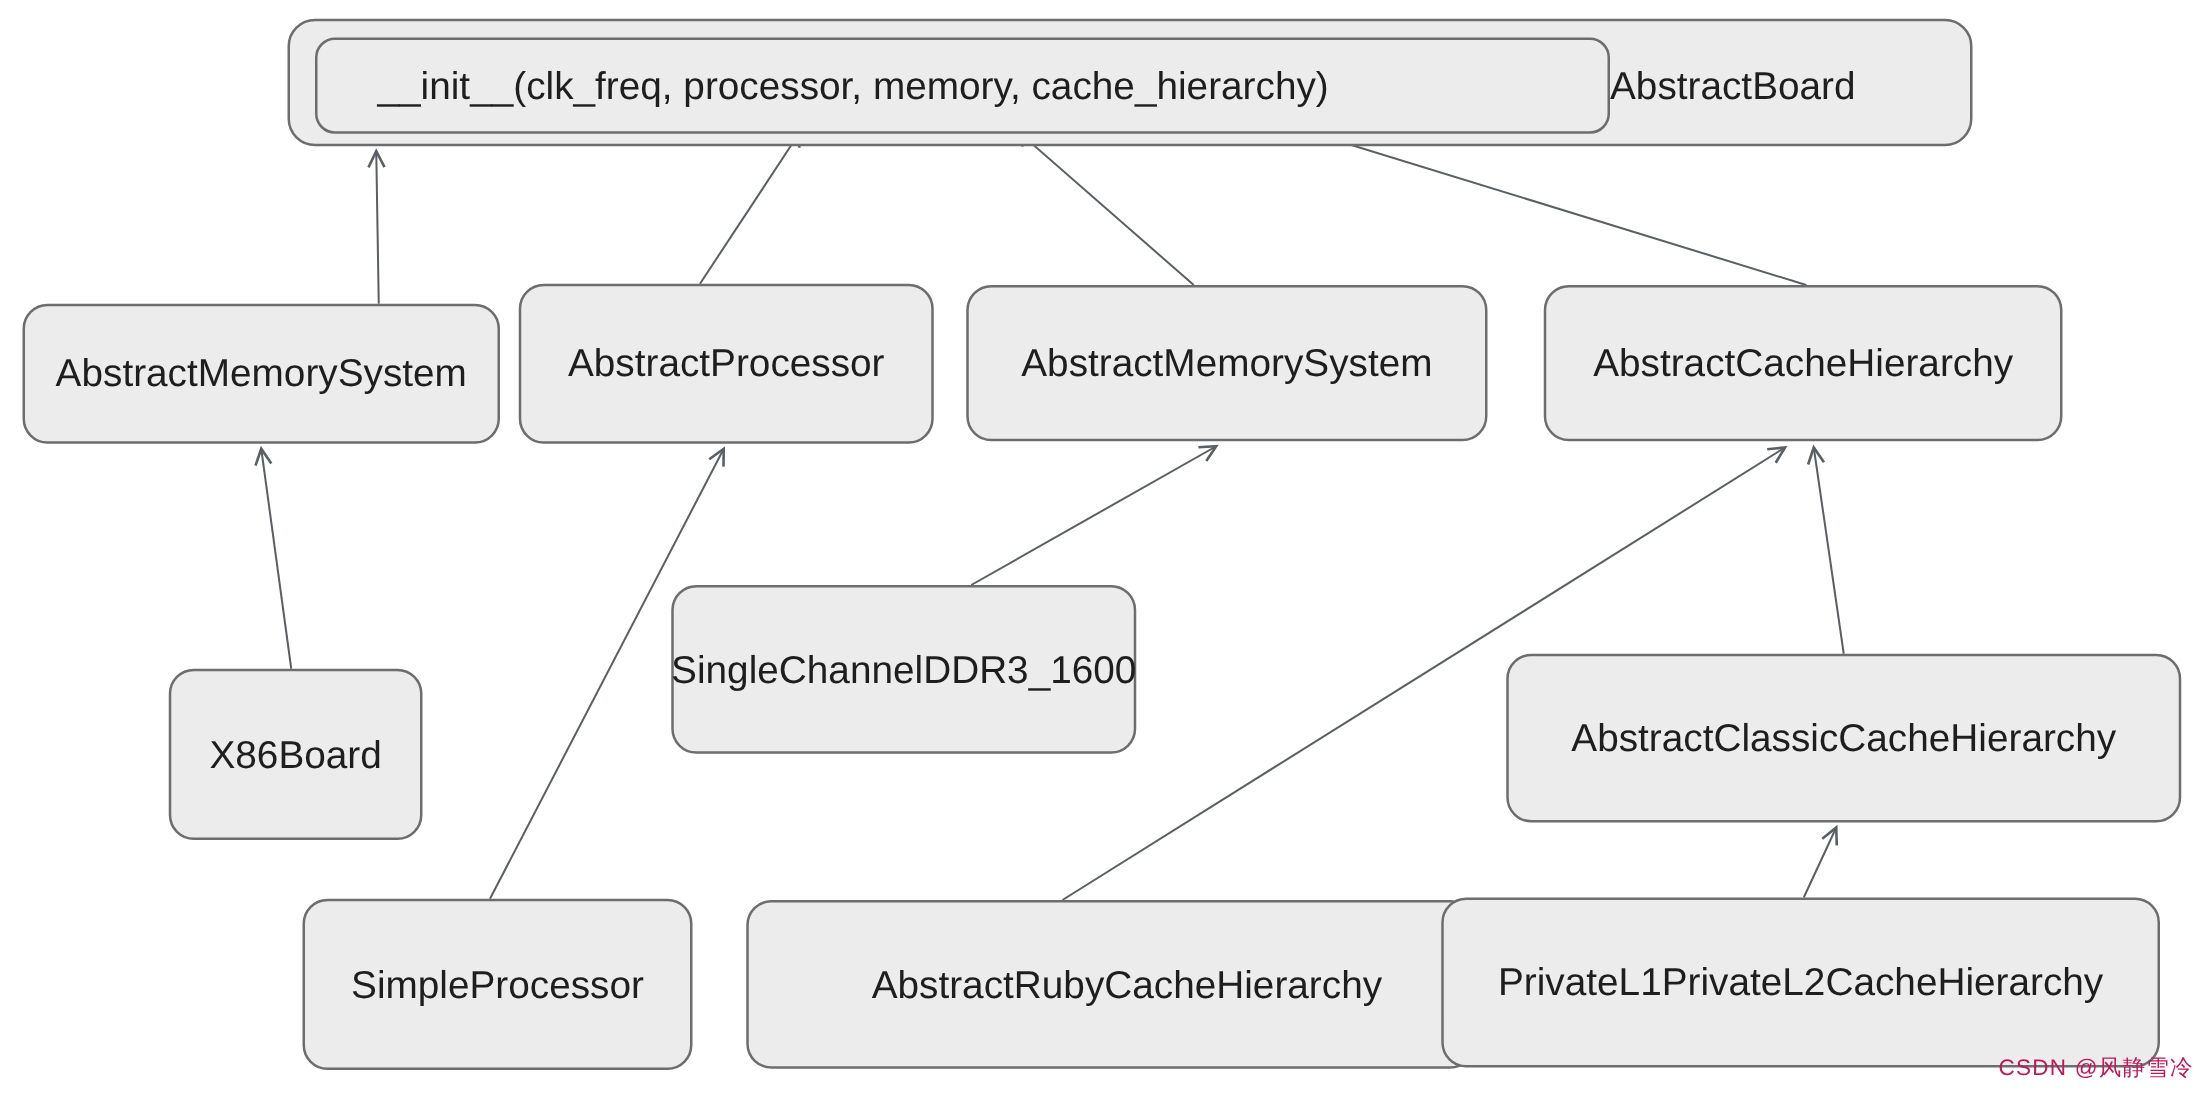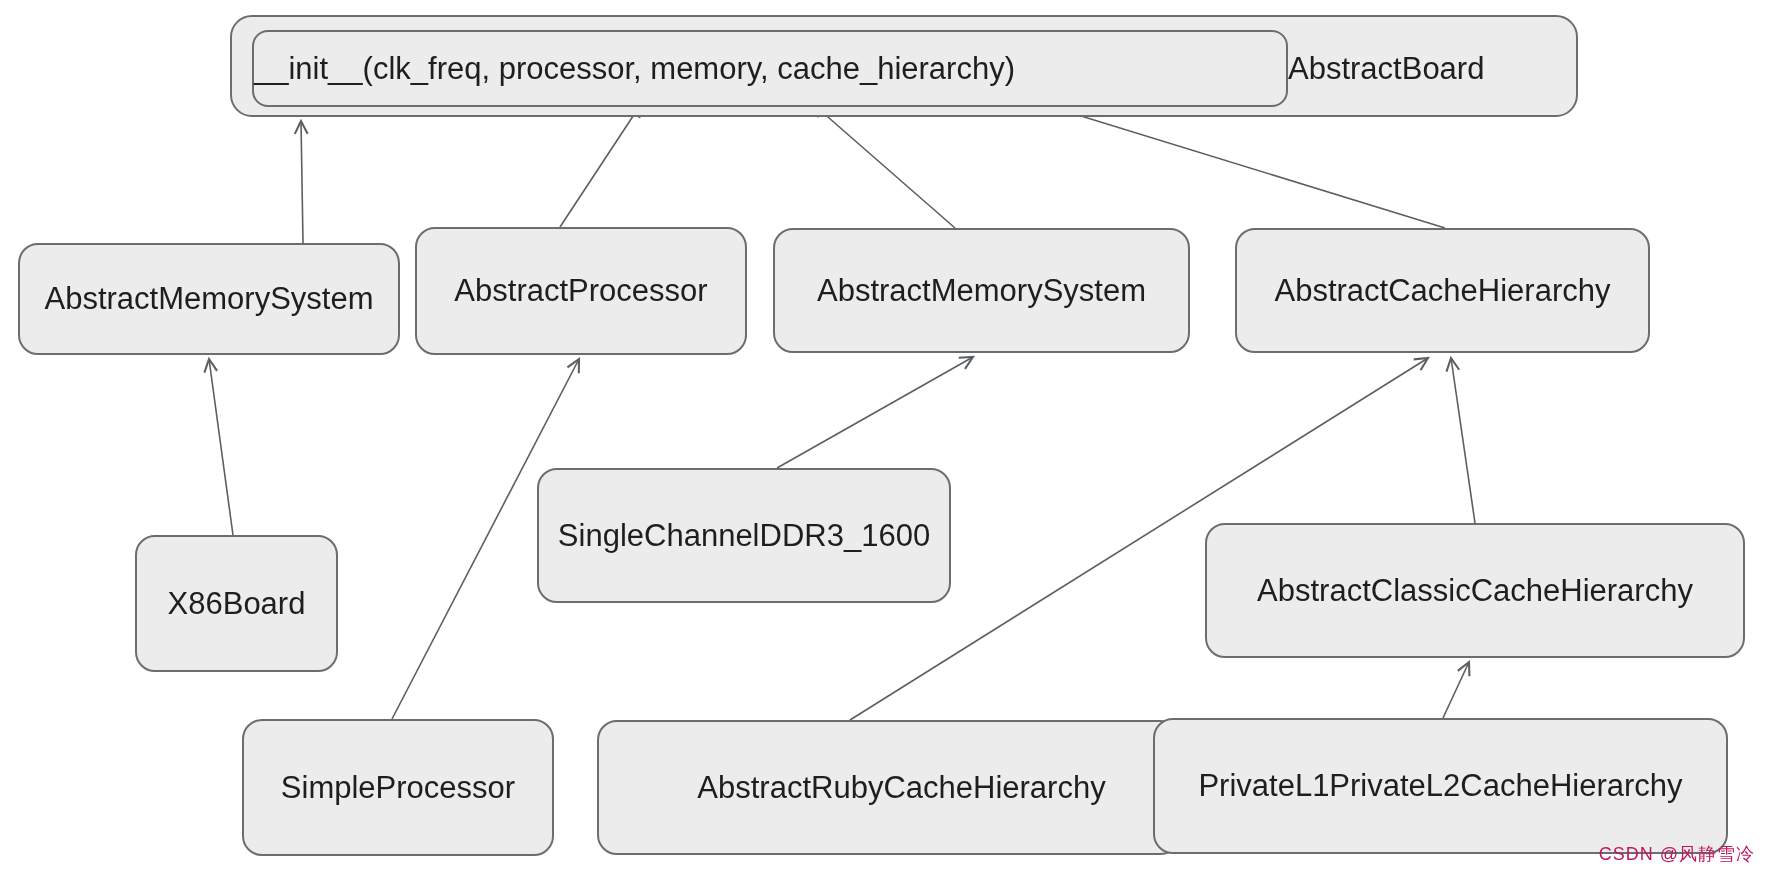--- a/index.html
+++ b/index.html
@@ -20,34 +20,34 @@
     display: flex;
     align-items: center;
     justify-content: center;
     color: #1e1e1e;
     font-size: 31px;
     white-space: nowrap;
   }
   
   .box-board-outer { left: 230px; top: 15px;  width: 1348px; height: 102px; border-radius: 22px; }
   .box-init        { left: 252px; top: 30px;  width: 1036px; height: 77px;  border-radius: 16px;
-                     justify-content: flex-start; }
+                     justify-content: flex-start; padding-left: 48px; }
   .board-label {
     position: absolute; left: 1288px; top: 30px; width: 290px; height: 77px;
     display: flex; align-items: center; justify-content: flex-start;
     color: #1e1e1e; font-size: 31px; white-space: nowrap;
   }
   
   .box-asb   { left: 18px;   top: 243px; width: 382px; height: 112px; }
   .box-ap    { left: 415px;  top: 227px; width: 332px; height: 128px; }
   .box-ams   { left: 773px;  top: 228px; width: 417px; height: 125px; }
   .box-ach   { left: 1235px; top: 228px; width: 415px; height: 125px; }
   
   .box-x86   { left: 135px;  top: 535px; width: 203px; height: 137px; }
-  .box-ddr   { left: 537px;  top: 468px; width: 414px; height: 135px; }
+  .box-ddr   { left: 537px;  top: 468px; width: 372px; height: 135px; }
   .box-acch  { left: 1205px; top: 523px; width: 540px; height: 135px; }
   
   .box-sp    { left: 242px;  top: 719px; width: 312px; height: 137px; }
   .box-arch  { left: 597px;  top: 720px; width: 583px; height: 135px; padding-left: 26px; }
   .box-pl1l2 { left: 1153px; top: 718px; width: 575px; height: 136px; }
 
   .edges {
     position: absolute; left: 0; top: 0; width: 1768px; height: 874px;
     pointer-events: none;
   }

